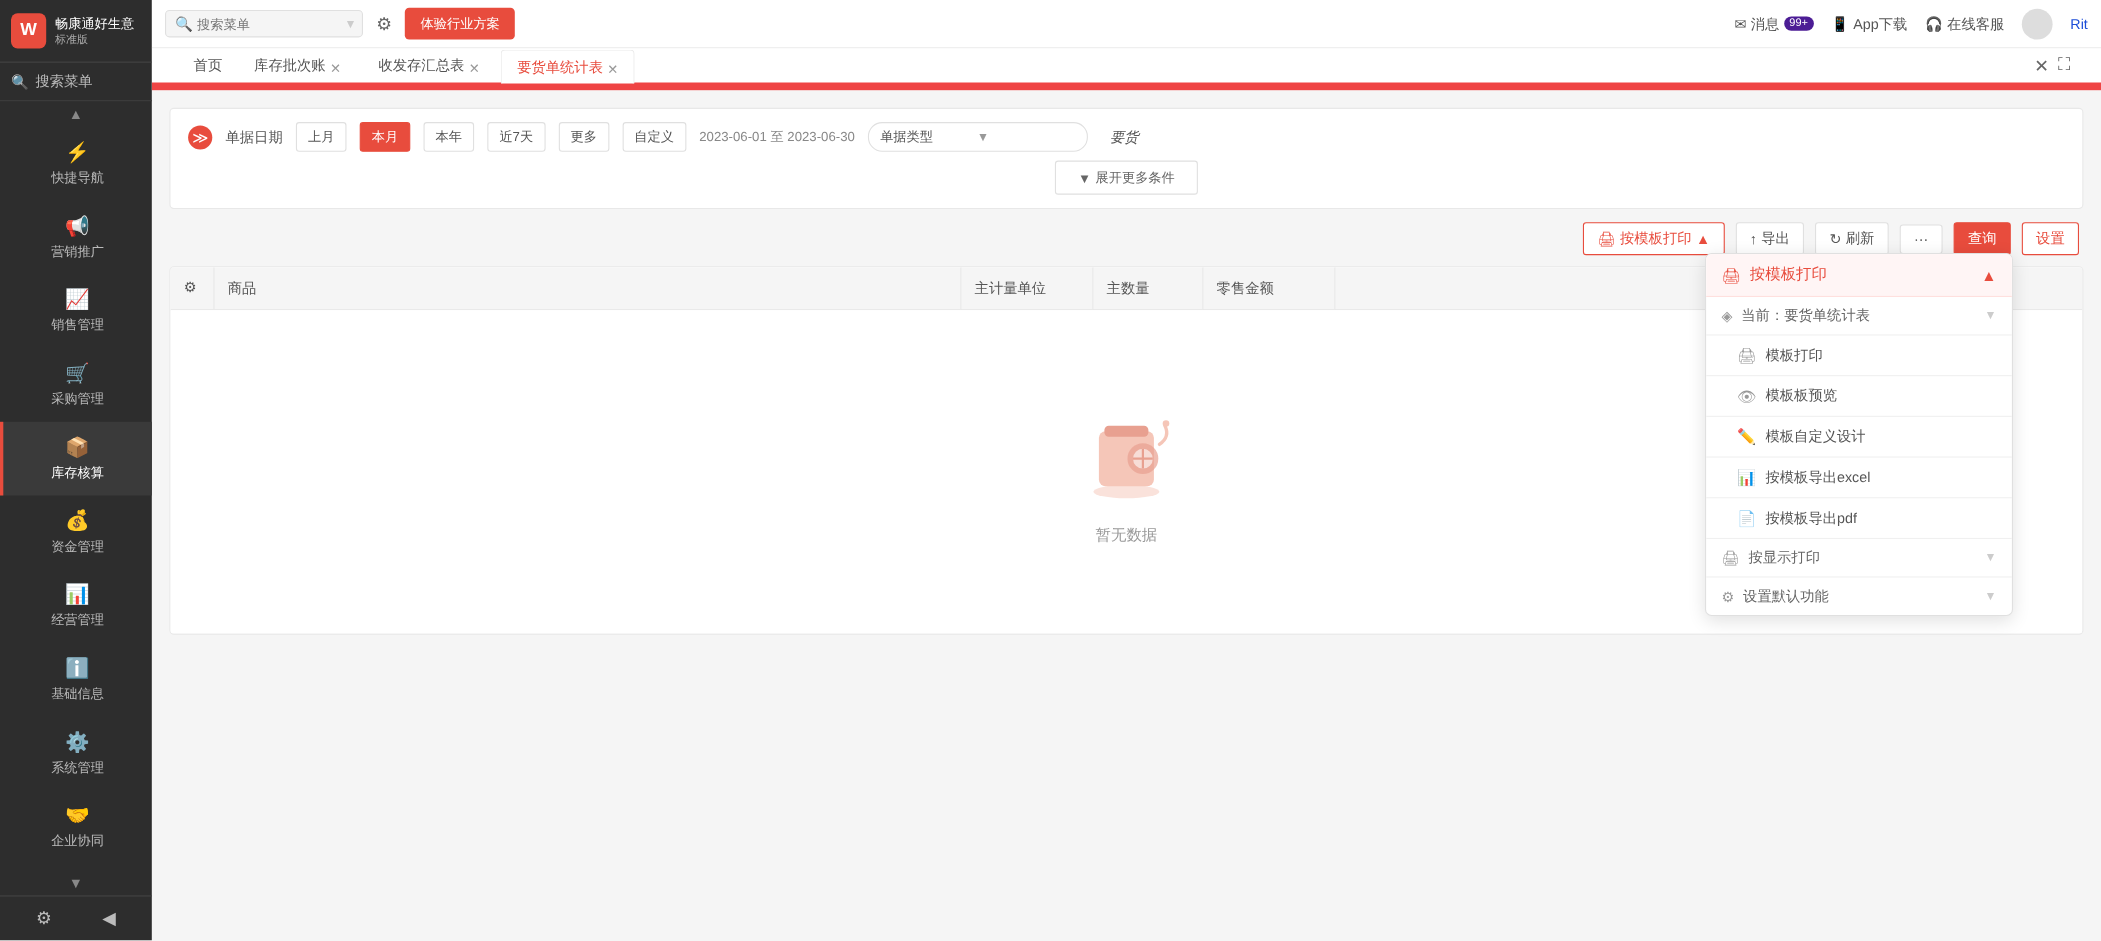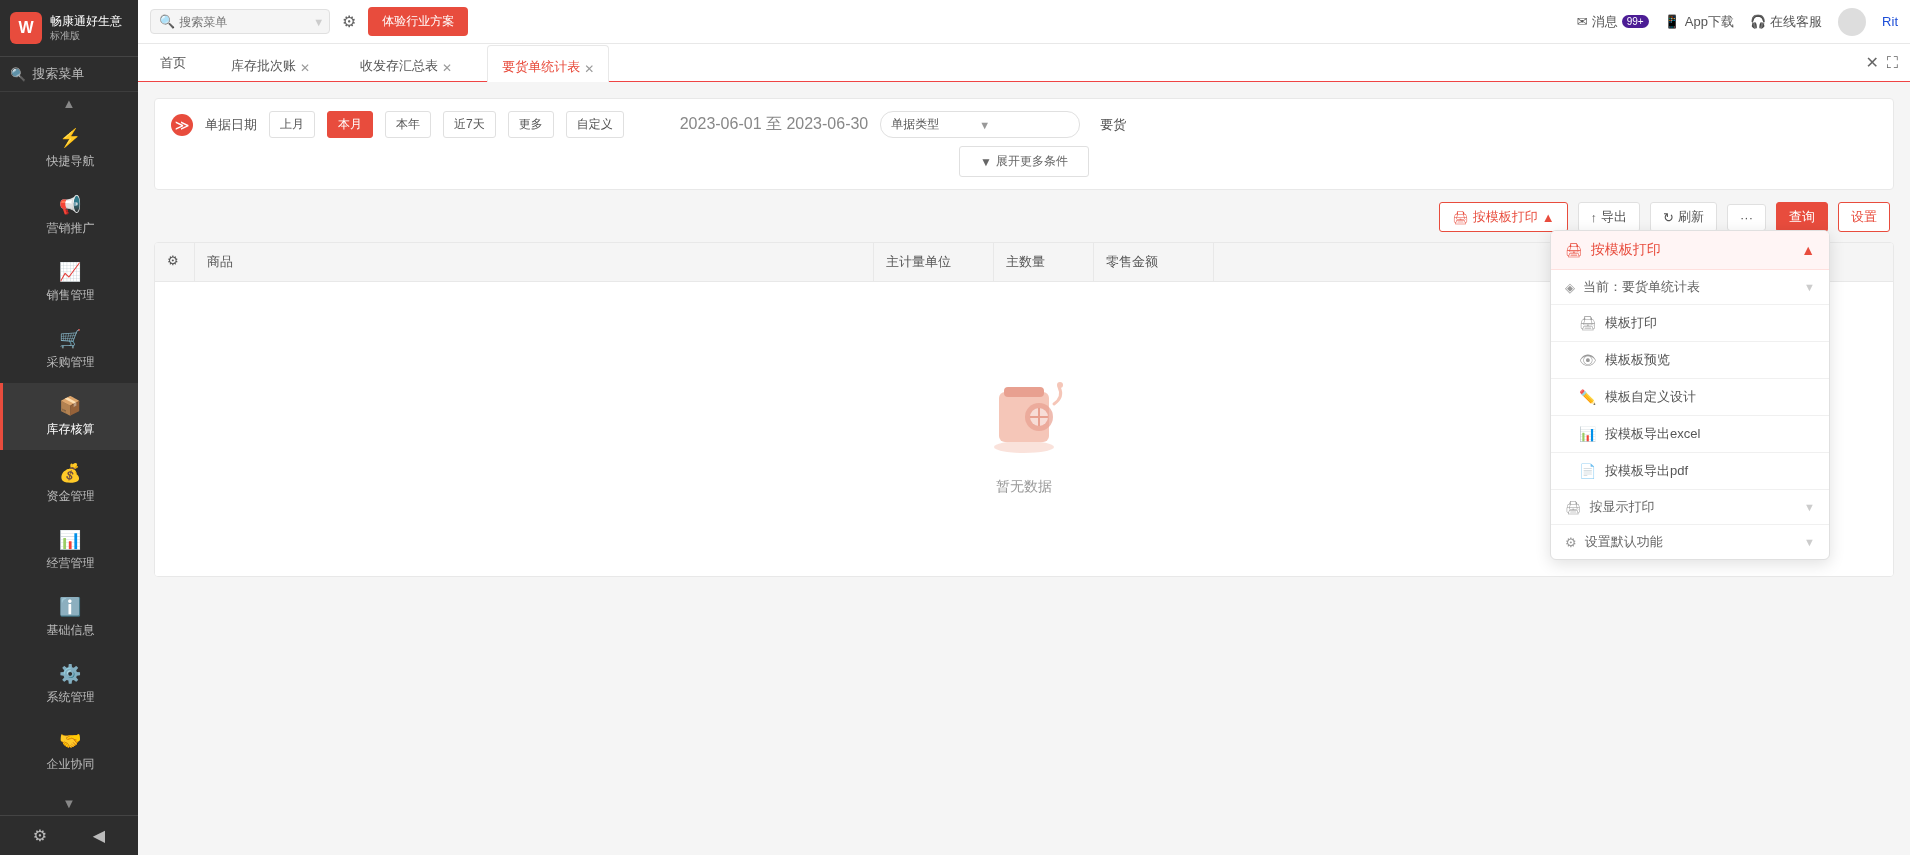--- a/index.html
+++ b/index.html
@@ -155,27 +155,27 @@
     .topbar-avatar {
       width: 28px;
       height: 28px;
       border-radius: 50%;
       background: #ddd;
     }
 
     
     .tabs-bar {
       background: #fff;
-      border-bottom: 1px solid #ef4444;
-      display: flex;
-      align-items: center;
-      padding: 0 12px;
+      border-bottom: 7px solid #ef4444;
+      display: flex;
+      align-items: center;
+      padding: 0 28px;
       height: 38px;
       flex-shrink: 0;
-      gap: 20px;
+      gap: 4px;
     }
     .tab {
       display: flex;
       align-items: flex-end;
       gap: 4px;
       padding: 6px 14px;
       font-size: 13px;
       cursor: pointer;
       border-radius: 4px 4px 0 0;
       color: #555;
@@ -269,23 +269,22 @@
       font-size: 12px;
       cursor: pointer;
       color: #555;
     }
     .date-btn.active {
       background: #e84c3d;
       color: #fff;
       border-color: #e84c3d;
     }
     .date-range-text {
-      font-size: 16px;
+      font-size: 12px;
       color: #888;
-      margin-left: 44px;
     }
     .filter-select-box {
       display: flex;
       align-items: center;
       border: 1px solid #e0e0e0;
       border-radius: 13px;
       padding: 4px 10px;
       background: #fff;
       cursor: pointer;
       gap: 40px;
@@ -610,21 +609,21 @@
         <button class="date-btn">近7天</button>
         <button class="date-btn">更多</button>
         <button class="date-btn">自定义</button>
         <span class="date-range-text">2023-06-01 至 2023-06-30</span>
 
         <div class="filter-select-box">
           <span class="filter-select-label">单据类型</span>
           <span class="filter-select-arrow">▼</span>
         </div>
 
-        <span class="filter-label" style="margin-left:8px;">要货</span>
+        <span class="filter-label" style="margin-left:8px;font-style:italic;">要货</span>
       </div>
 
       <div style="text-align:center;">
         <button class="expand-more-btn">
           <span>▼</span>
           <span>展开更多条件</span>
         </button>
       </div>
     </div>
 

